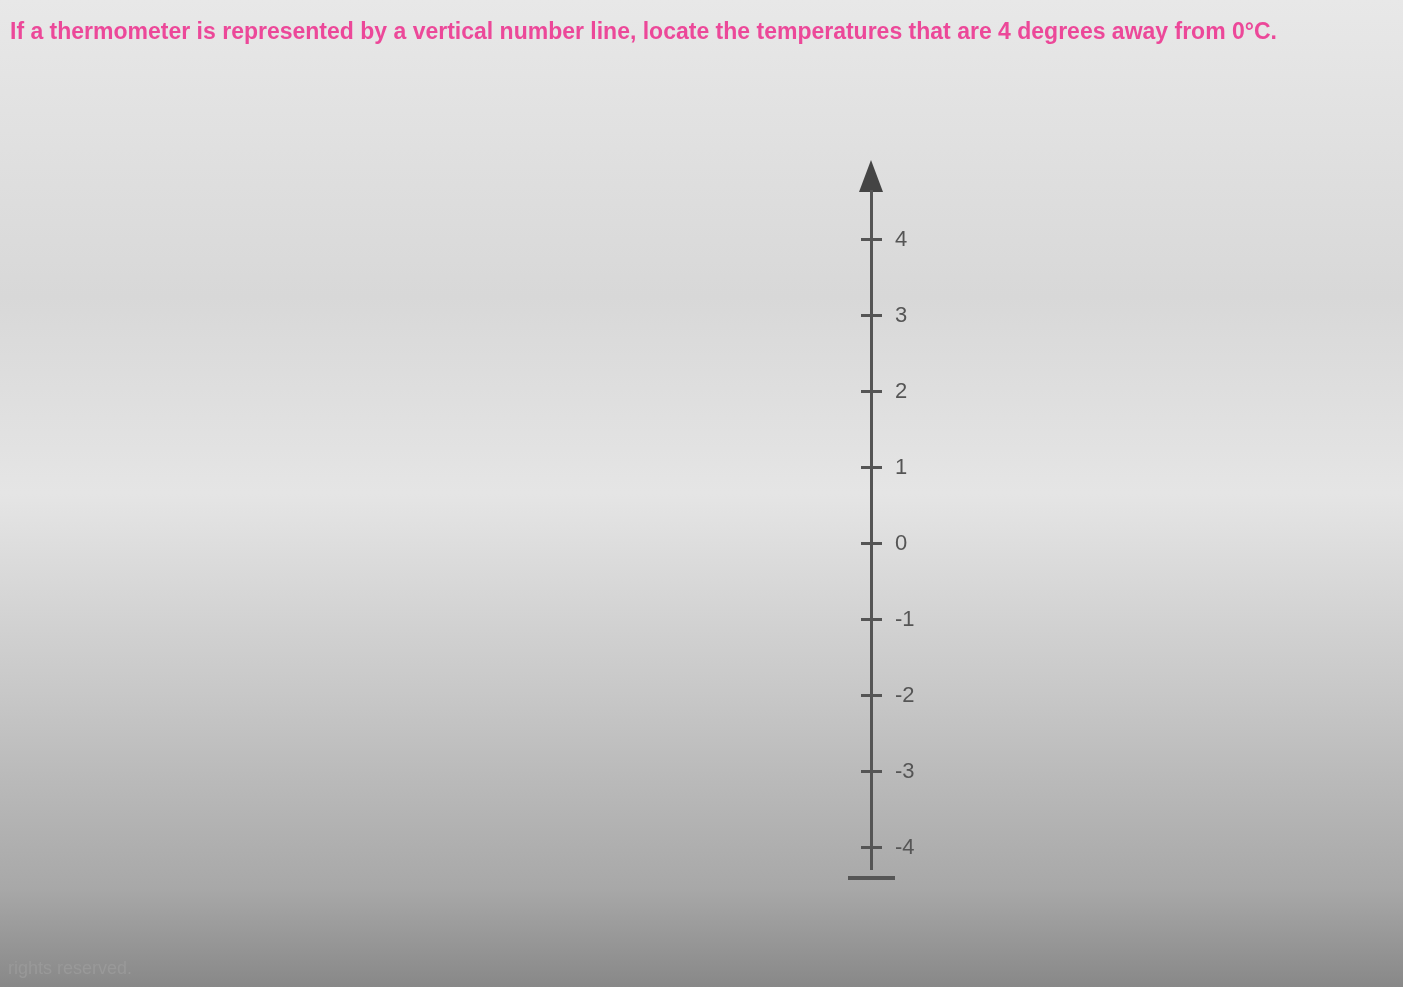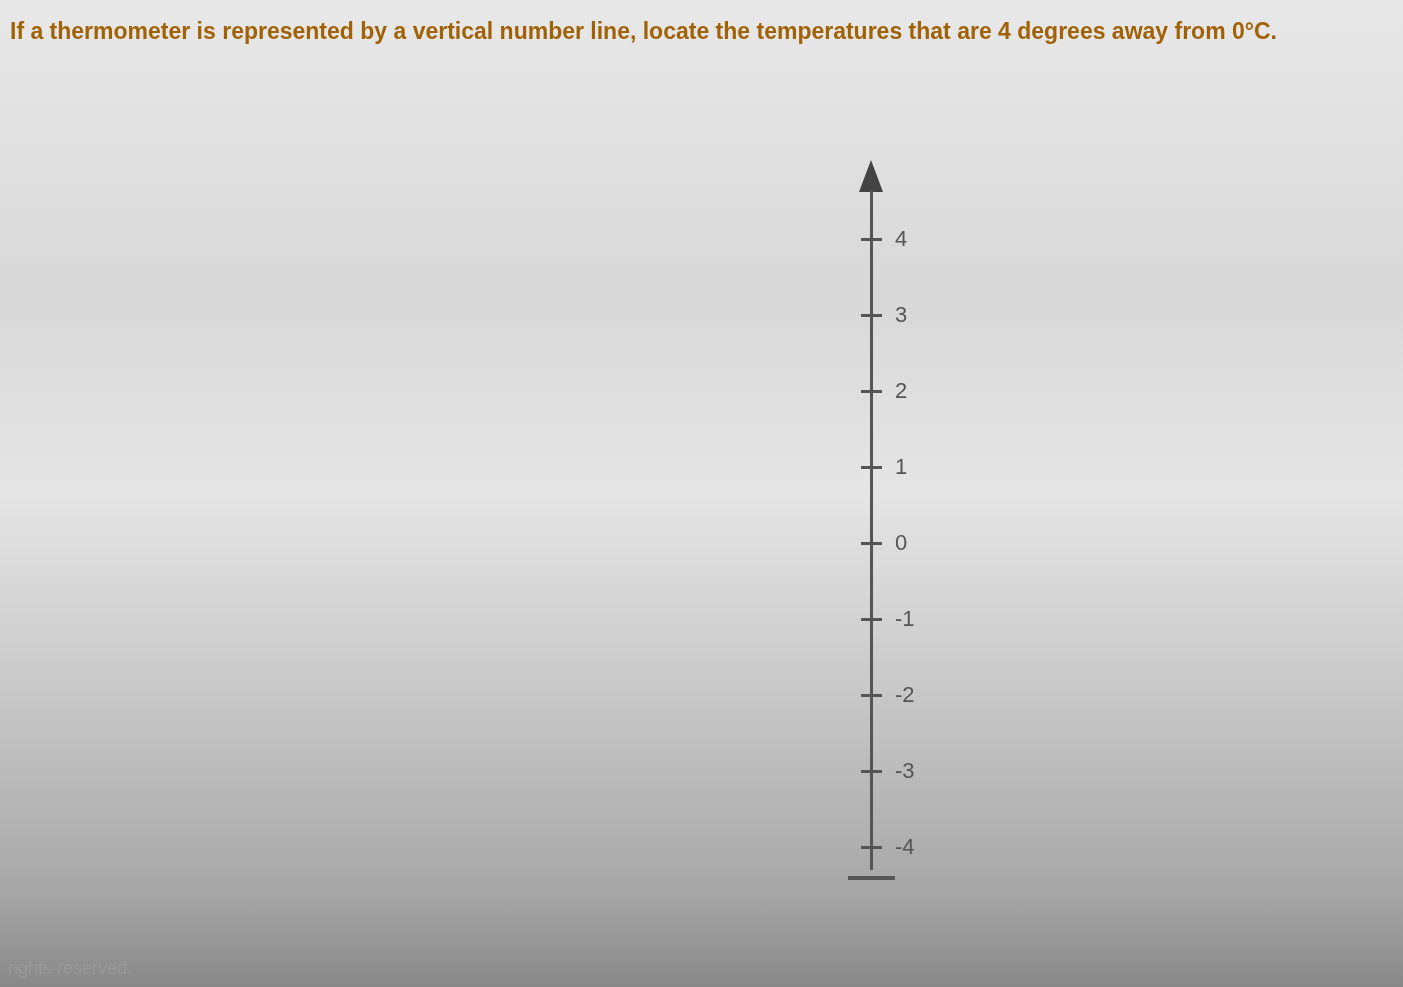--- a/index.html
+++ b/index.html
@@ -14,21 +14,21 @@
       background: linear-gradient(180deg, #e8e8e8 0%, #d8d8d8 30%, #e5e5e5 50%, #c8c8c8 70%, #a8a8a8 90%, #888 100%);
       position: relative;
       overflow: hidden;
     }
     .question-text {
       position: absolute;
       top: 18px;
       left: 10px;
       font-size: 23px;
       font-weight: bold;
-      color: #a16207;
+      color: #ec4899;
     }
     .number-line-container {
       position: absolute;
       top: 150px;
       left: 850px;
       width: 120px;
       height: 730px;
     }
     .vertical-line {
       position: absolute;

